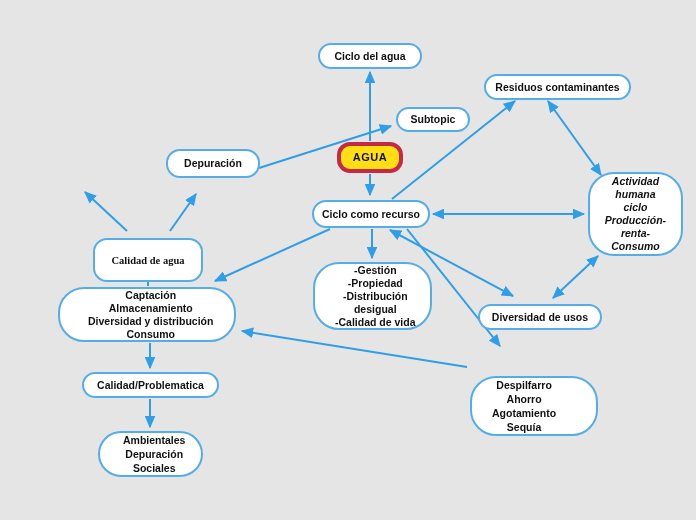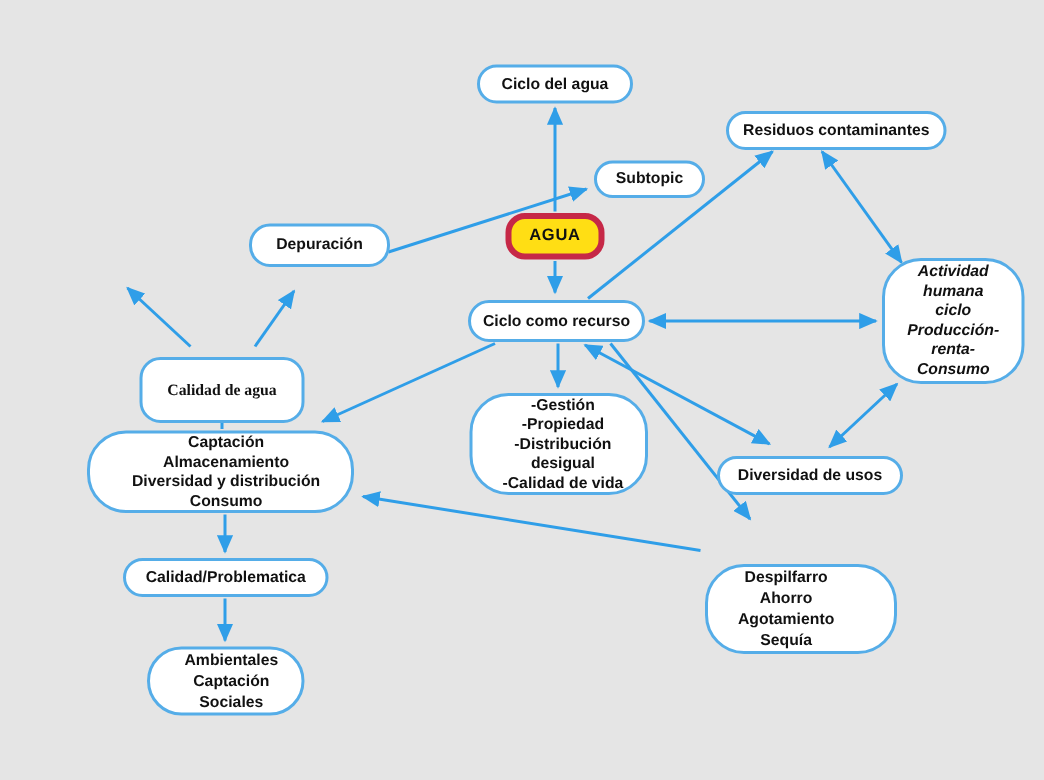--- a/index.html
+++ b/index.html
@@ -99,16 +99,16 @@
   <div class="node" style="left:478px;top:304px;width:124px;height:26px;text-align:right;">Diversidad de usos</div>
 
   <div class="node left big-round" style="left:470px;top:344px;width:128px;height:60px;padding-left:20px;line-height:14px;margin-top:32px;">Despilfarro
 Ahorro
 Agotamiento
 Sequía</div>
 
   <div class="node" style="left:82px;top:372px;width:137px;height:26px;">Calidad/Problematica</div>
 
   <div class="node left big-round" style="left:98px;top:431px;width:105px;height:46px;padding-left:23px;line-height:14px;">Ambientales
-Captación
+Depuración
 Sociales</div>
 
 </div>
 
 </body></html>

